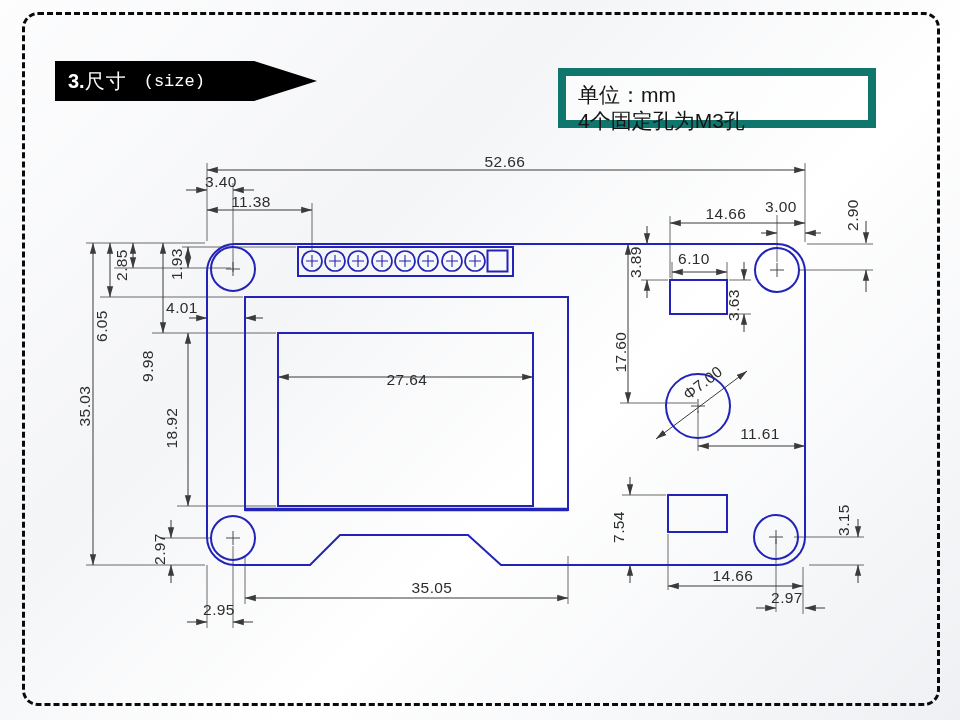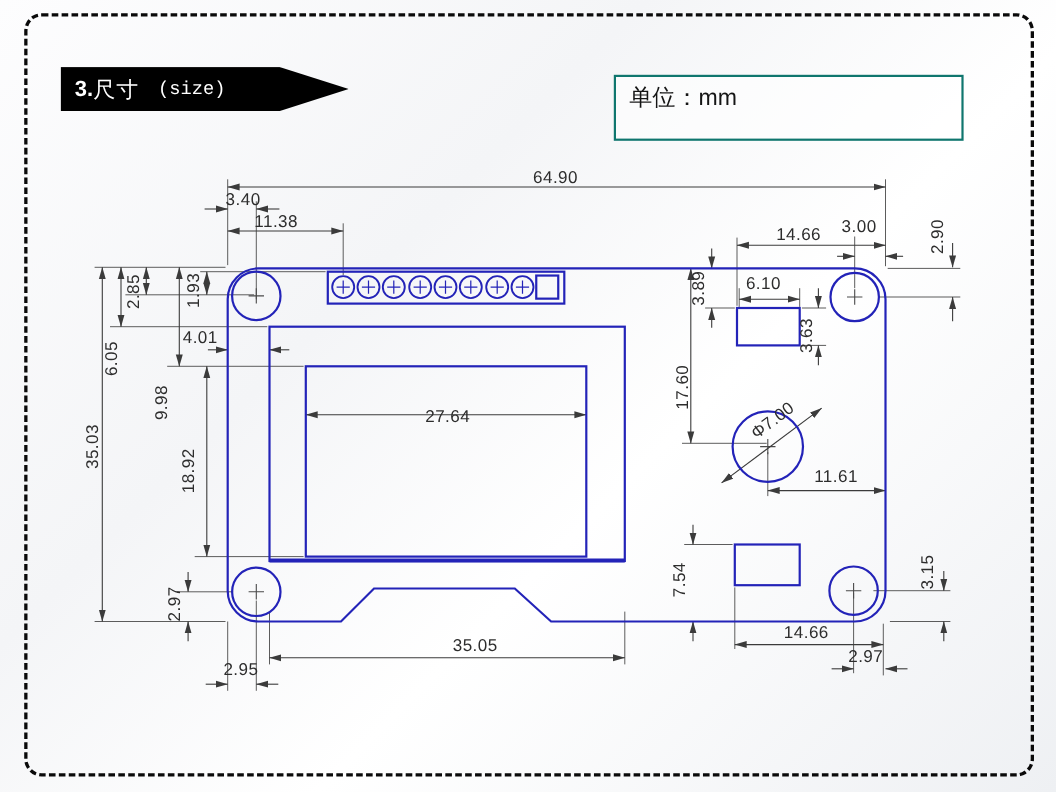--- a/index.html
+++ b/index.html
@@ -19,21 +19,21 @@
     background:#000;
     clip-path:polygon(0 0,76% 0,100% 50%,76% 100%,0 100%);
     display:flex;align-items:center;color:#fff;padding-left:13px;box-sizing:border-box;
   }
   .banner .num{font-weight:bold;font-size:20px;}
   .banner .zh{font-weight:normal;font-size:20px;letter-spacing:1px;}
   .banner .en{font-family:"Liberation Mono","DejaVu Sans Mono",monospace;font-size:17px;margin-left:17px;}
   
   .note{
     position:absolute;left:558px;top:68px;width:318px;height:60px;
-    border:2px solid #0f766e;background:rgba(255,255,255,.55);
+    border:8px solid #0f766e;background:rgba(255,255,255,.55);
     box-sizing:border-box;padding:6px 0 0 12px;color:#151515;
   }
   .note .l1{font-size:21px;line-height:26px;}
   .note .l2{font-size:21px;line-height:26px;}
   
   svg.draw{position:absolute;left:0;top:0;}
   
   .dim{
     position:absolute;transform:translate(-50%,-50%);
     font-size:15.5px;color:#2d2d2d;white-space:nowrap;letter-spacing:.4px;
@@ -47,20 +47,21 @@
 <div class="frame"></div>
 
 <div class="banner">
   <span class="num">3.</span>
     <span class="zh">尺寸</span>
     <span class="en">(size)</span>
 </div>
 
 <div class="note">
   <div class="l1">单位：mm</div>
+  <div class="l2">4个固定孔为M3孔</div>
 </div>
 
 <svg class="draw" width="960" height="720" viewBox="0 0 960 720">
   <defs>
     <marker id="arr" viewBox="0 0 12 8" refX="11.3" refY="4" markerWidth="11.5" markerHeight="8" orient="auto-start-reverse">
       <path d="M0,0.7 L11.5,4 L0,7.3 Z" fill="#3b3b3b"></path>
     </marker>
   </defs>
 
   <g stroke="#5a5a5a" stroke-width="0.9">
@@ -165,21 +166,21 @@
     </g>
     <rect x="245" y="297" width="323" height="213"></rect>
     <line x1="245" y1="509.5" x2="568" y2="509.5" stroke-width="3.5"></line>
     <rect x="278" y="333" width="255" height="173"></rect>
     <rect x="670" y="280" width="57" height="34"></rect>
     <rect x="668" y="495" width="59" height="37"></rect>
   </g>
 </svg>
 
 <div>
-  <div class="dim" style="left:505px;top:162px">64.90</div>
+  <div class="dim" style="left:505px;top:162px">52.66</div>
   <div class="dim" style="left:221px;top:182px">3.40</div>
   <div class="dim" style="left:251px;top:202px">11.38</div>
   <div class="dim" style="left:726px;top:214px">14.66</div>
   <div class="dim" style="left:781px;top:207px">3.00</div>
   <div class="dim v" style="left:853px;top:215px">2.90</div>
   <div class="dim v" style="left:122px;top:265px">2.85</div>
   <div class="dim v" style="left:177px;top:264px">1.93</div>
   <div class="dim v" style="left:636px;top:262px">3.89</div>
   <div class="dim" style="left:694px;top:259px">6.10</div>
   <div class="dim v" style="left:734px;top:305px">3.63</div>

